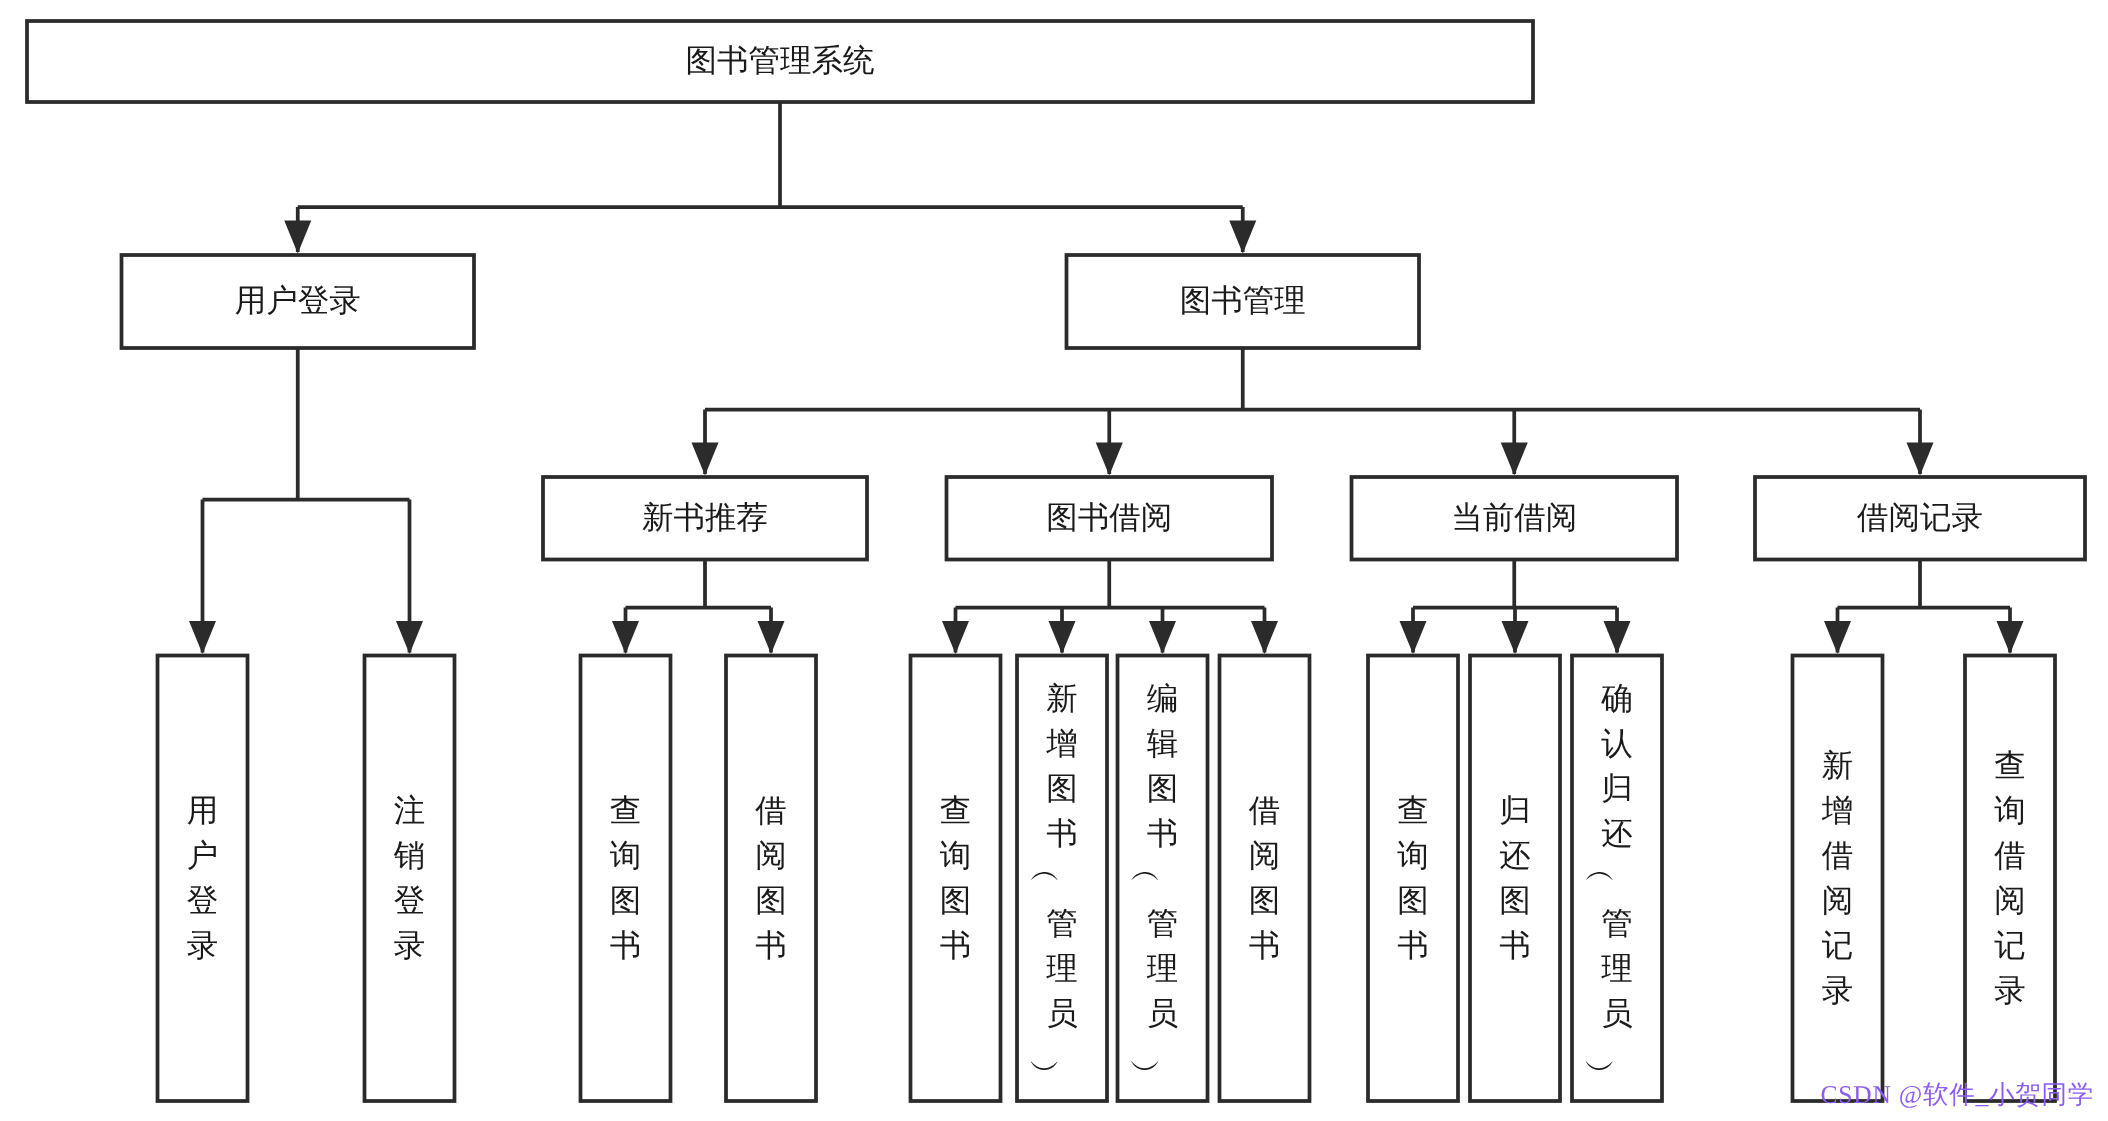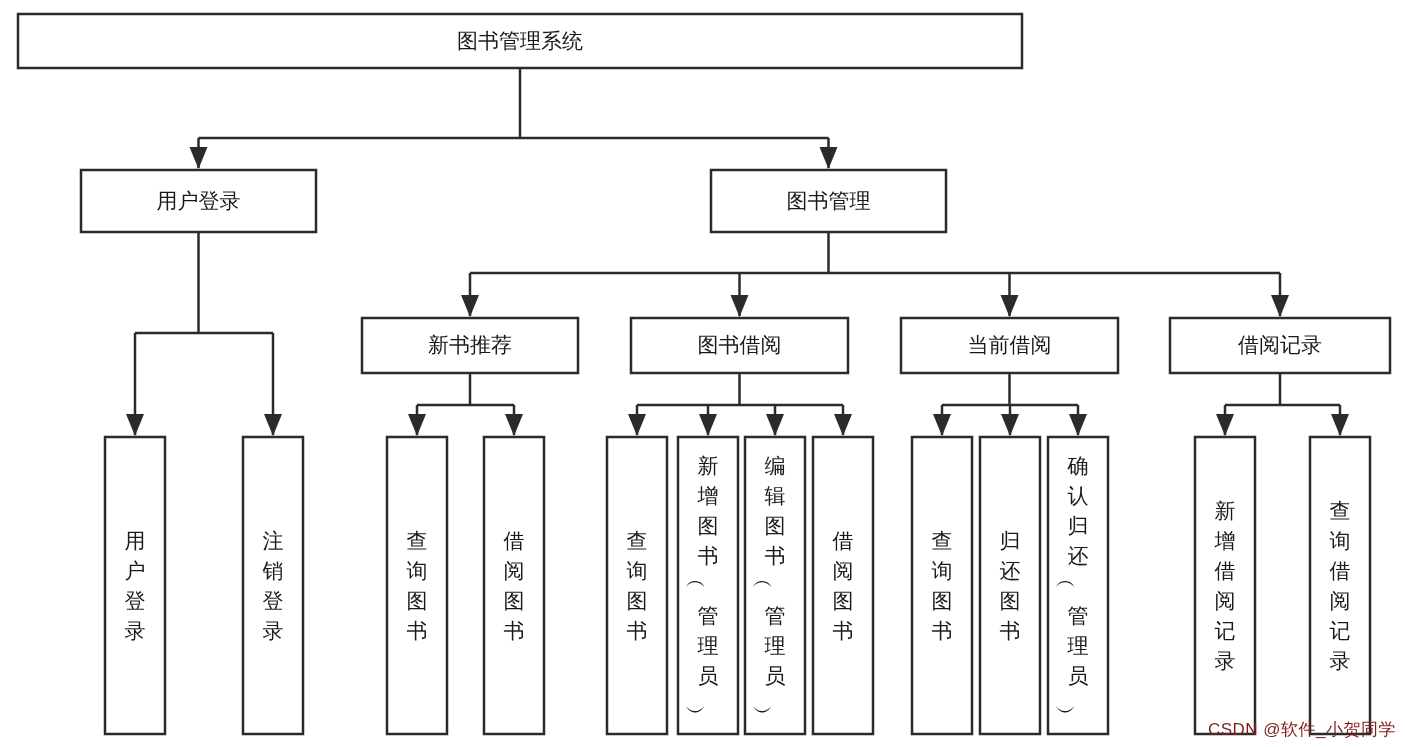--- a/index.html
+++ b/index.html
@@ -52,23 +52,23 @@
   .node-label-v {
     font-family: "Liberation Sans", "DejaVu Sans", sans-serif;
     font-size: 21px;
     fill: #1a1a1a;
     text-anchor: middle;
   }
   .watermark {
     position: absolute;
     right: 9px;
     bottom: 6px;
-    font-family: Liberation Sans, sans-serif;
+    font-family: Liberation Serif, serif;
     font-size: 17px;
-    color: #7f1d1d;
+    color: #8b5cf6;
     letter-spacing: 0.5px;
     white-space: nowrap;
     user-select: none;
   }
 </style>
 </head>
 <body>
 
 <div id="diagram-root">
 

